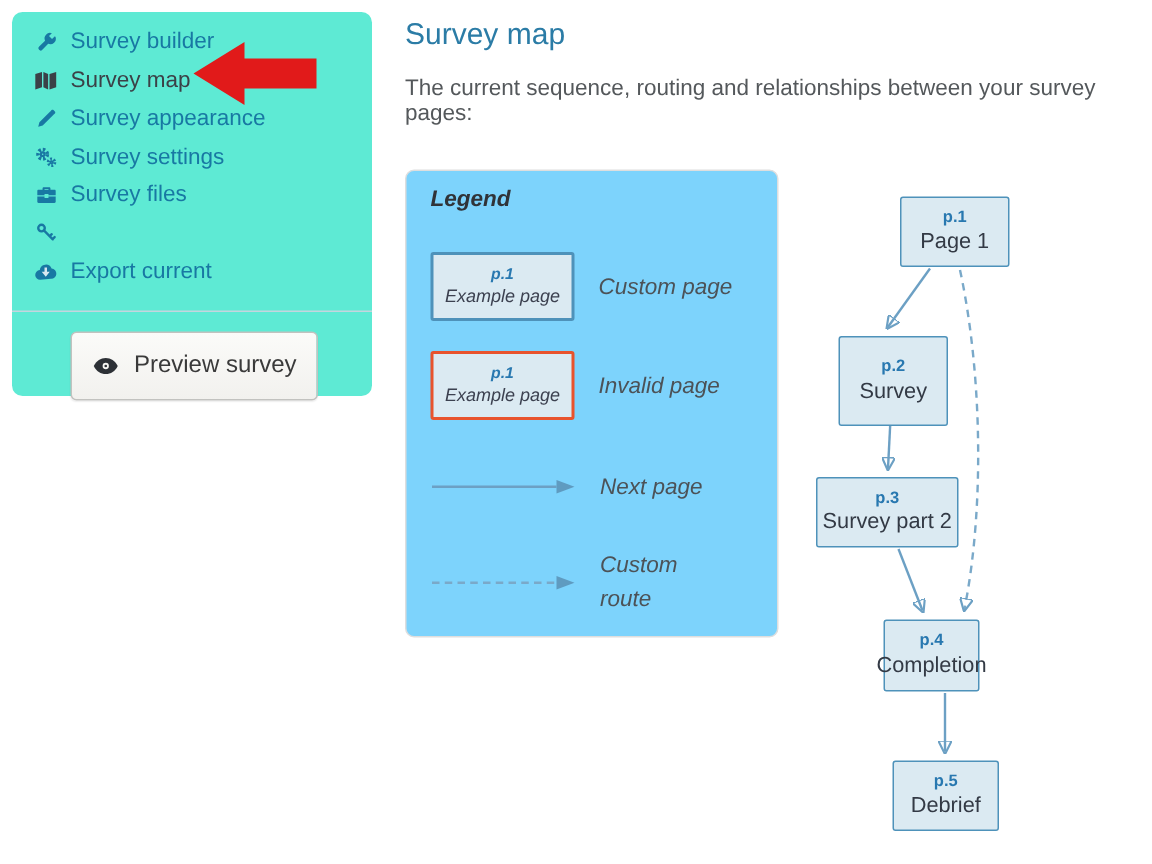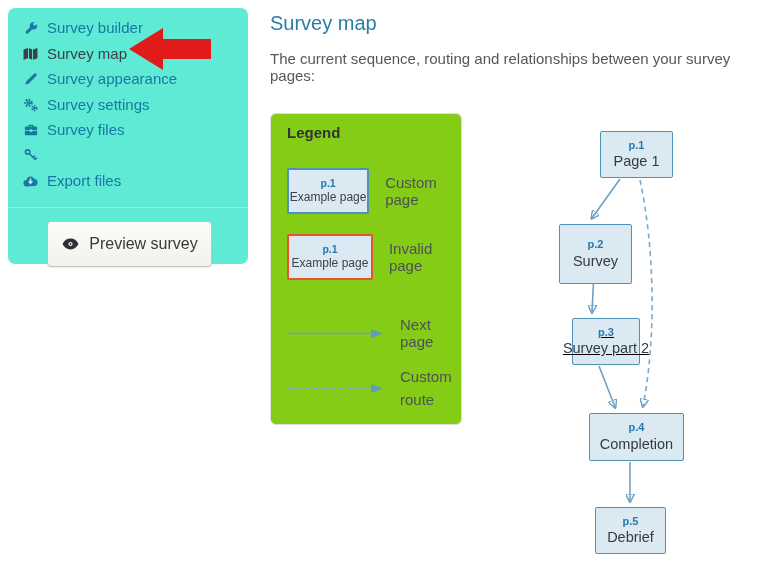--- a/index.html
+++ b/index.html
@@ -18,22 +18,22 @@
                background:linear-gradient(#fbfbf9,#f2f1ee);border:1px solid #c2c2bf;
                border-radius:4px;box-shadow:0 1px 1px rgba(0,0,0,.07);
                display:flex;align-items:center;justify-content:center;gap:9px;
                font-family:"Liberation Sans",sans-serif;font-size:16px;color:#3a3a3a;cursor:pointer;}
   
   .red-arrow{position:absolute;left:0;top:0;z-index:5;pointer-events:none;}
   
   .page-title{position:absolute;left:270px;top:12px;margin:0;font-size:20px;font-weight:400;color:#2b7ca6;}
   .page-desc{position:absolute;left:270px;top:50px;margin:0;width:500px;font-size:15px;color:#54585b;}
   
-  .legend{position:absolute;left:270px;top:113px;width:192px;height:312px;box-sizing:border-box;
-          background:#84cc16;border:1px solid #dedede;border-radius:6px;}
+  .legend{position:absolute;left:270px;top:113px;width:249px;height:312px;box-sizing:border-box;
+          background:#7dd3fc;border:1px solid #dedede;border-radius:6px;font-style:italic;}
   .legend h2{position:absolute;left:16px;top:10px;margin:0;font-size:15px;font-weight:700;color:#303338;}
   .lg-row{position:absolute;left:16px;display:flex;align-items:center;}
   .lg-label{font-size:15px;color:#4c5257;margin-left:16px;}
   .ex-box{width:96px;height:46px;box-sizing:border-box;background:#dbeaf2;border:2px solid #4e92ba;
           border-radius:2px;display:flex;flex-direction:column;align-items:center;justify-content:center;line-height:1.25;}
   .ex-box.invalid{border-color:#e8532d;}
   .ex-id{font-size:10.5px;font-weight:700;color:#2878b0;}
   .ex-name{font-size:12px;color:#3c4150;}
   .lg-label.wrap{width:64px;line-height:1.55;}
   
@@ -116,21 +116,21 @@
         </span>
       </a>
 
       <a class="nav-item">
         <span class="ic">
           <svg class="icsvg" width="15" height="12" viewBox="0 0 16 13">
             <path fill="#1878a3" d="M4.1 12.5a3.5 3.5 0 0 1-.4-7A4.4 4.4 0 0 1 12.2 4.4a3.7 3.7 0 0 1-.5 7.4z"></path>
             <path fill="#d8e8f0" d="M7.1 3.7h1.8v3h2L8 10.3 5.1 6.7h2z"></path>
           </svg>
         </span>
-        <span>Export files</span>
+        <span>Export current</span>
       </a>
     </nav>
 
     <div class="divider"></div>
 
     <button class="preview-btn">
       <span style="display:flex;">
         <svg width="19" height="12" viewBox="0 0 18 12">
           <path fill="#2d3136" d="M9 .6C5.6.6 2.8 2.4 1 6c1.8 3.6 4.6 5.4 8 5.4S15.2 9.6 17 6C15.2 2.4 12.4.6 9 .6z"></path>
           <circle cx="9" cy="6" r="2.1" fill="#f6f5f2"></circle>
@@ -202,25 +202,25 @@
   </svg>
 
   <div class="node" style="left:600px;top:131px;width:73px;height:47px;">
     <span class="nid">p.1</span>
     <span class="nlabel">Page 1</span>
   </div>
   <div class="node" style="left:559px;top:224px;width:73px;height:60px;">
     <span class="nid">p.2</span>
     <span class="nlabel">Survey</span>
   </div>
-  <div class="node" style="left:572px;top:318px;width:68px;height:47px;text-decoration:underline;">
+  <div class="node" style="left:544px;top:318px;width:95px;height:47px;">
     <span class="nid">p.3</span>
     <span class="nlabel">Survey part 2</span>
   </div>
-  <div class="node" style="left:589px;top:413px;width:95px;height:48px;">
+  <div class="node" style="left:589px;top:413px;width:64px;height:48px;">
     <span class="nid">p.4</span>
     <span class="nlabel">Completion</span>
   </div>
   <div class="node" style="left:595px;top:507px;width:71px;height:47px;">
     <span class="nid">p.5</span>
     <span class="nlabel">Debrief</span>
   </div>
 
 </div>
 

